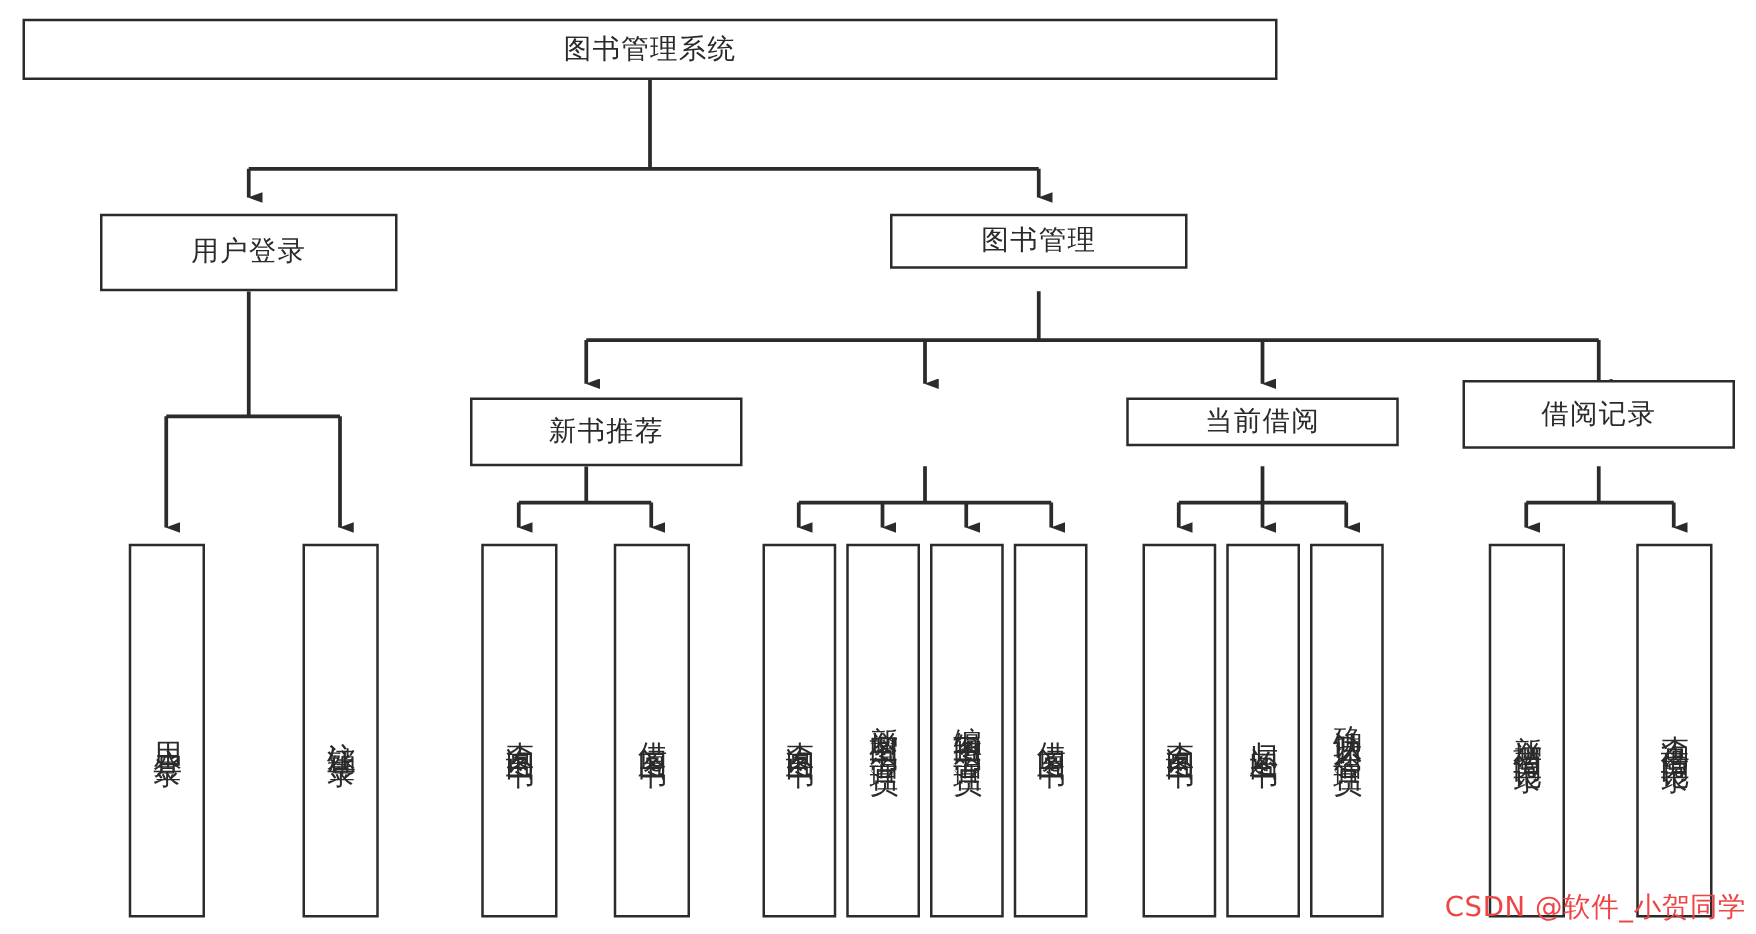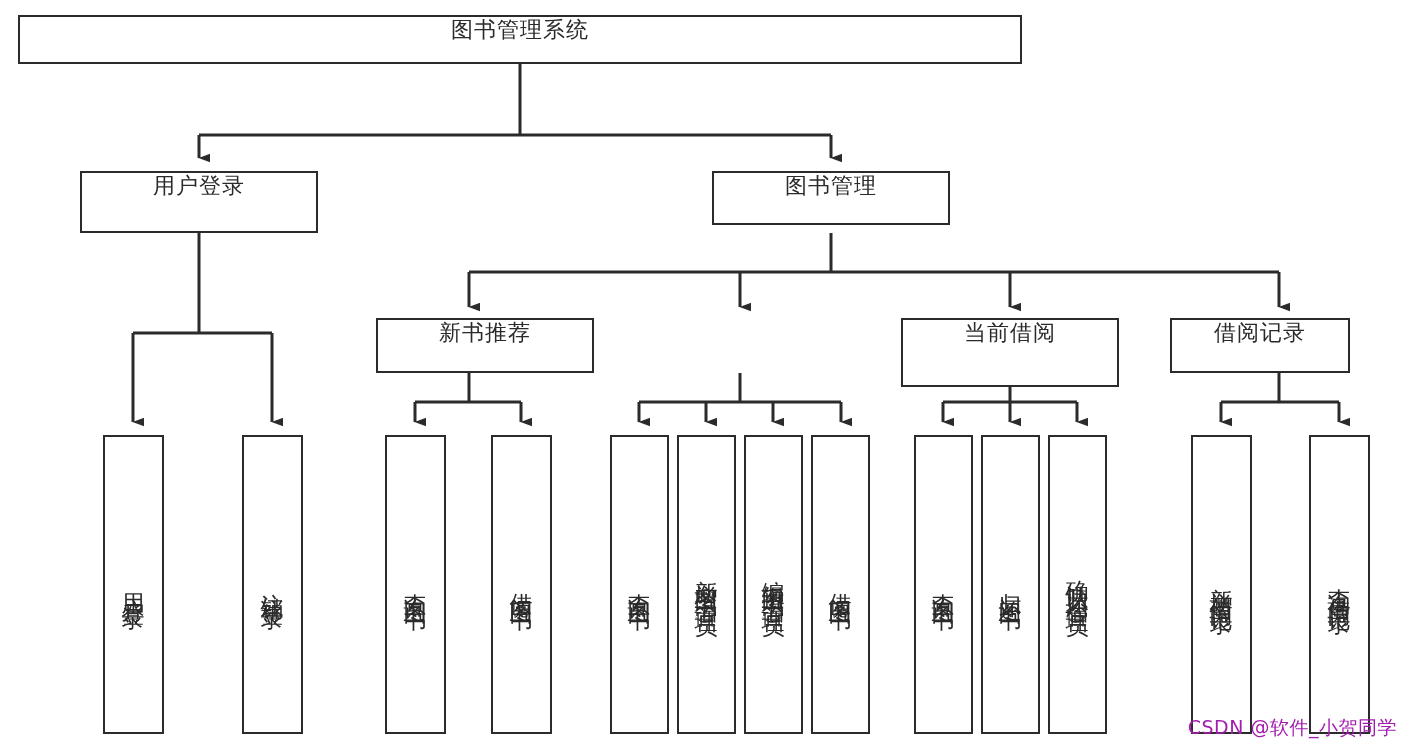--- a/index.html
+++ b/index.html
@@ -24,20 +24,21 @@
     top: 0;
     width: 1405px;
     height: 747px;
   }
   .node {
     position: absolute;
     box-sizing: border-box;
     background: #ffffff;
     border: 2px solid #2b2b2b;
     display: flex;
+    align-items: center;
     justify-content: center;
     color: #1a1a1a;
     z-index: 2;
   }
   .node-label {
     display: block;
     text-align: center;
     line-height: 1.18;
     color: #2a2a2a;
   }
@@ -54,22 +55,22 @@
     text-orientation: upright;
     font-size: 23px;
     letter-spacing: 5px;
     line-height: 1.05;
     max-height: 270px;
   }
   #watermark {
     position: absolute;
     right: 8px;
     bottom: 6px;
-    font-size: 19px;
-    color: #a21caf;
+    font-size: 22px;
+    color: #ef4444;
     letter-spacing: 0.5px;
     z-index: 5;
     white-space: nowrap;
     font-family: "DejaVu Sans", "Liberation Sans", sans-serif;
   }
 </style>
 </head>
 <body>
 
 <div id="diagram-root">
@@ -125,34 +126,34 @@
   </svg>
 
   <div class="node horiz" style="left:18px; top:15px; width:1004px; height:49px;">
     <span class="node-label">图书管理系统</span>
   </div>
 
   <div class="node horiz" style="left:80px; top:171px; width:238px; height:62px;">
     <span class="node-label">用户登录</span>
   </div>
 
-  <div class="node horiz" style="left:712px; top:171px; width:238px; height:54px;">
+  <div class="node horiz" style="left:712px; top:171px; width:238px; height:44px;">
     <span class="node-label">图书管理</span>
   </div>
 
   <div class="node horiz" style="left:376px; top:318px; width:218px; height:55px;">
     <span class="node-label">新书推荐</span>
   </div>
 
 
-  <div class="node horiz" style="left:901px; top:318px; width:218px; height:69px;">
+  <div class="node horiz" style="left:901px; top:318px; width:218px; height:39px;">
     <span class="node-label">当前借阅</span>
   </div>
 
-  <div class="node horiz" style="left:1170px; top:318px; width:180px; height:55px;">
+  <div class="node horiz" style="left:1170px; top:304px; width:218px; height:55px;">
     <span class="node-label">借阅记录</span>
   </div>
 
   <div class="node vert" style="left:103px; top:435px; width:61px; height:299px;">
     <span class="node-label">用户登录</span>
   </div>
 
   <div class="node vert" style="left:242px; top:435px; width:61px; height:299px;">
     <span class="node-label">注销登录</span>
   </div>

